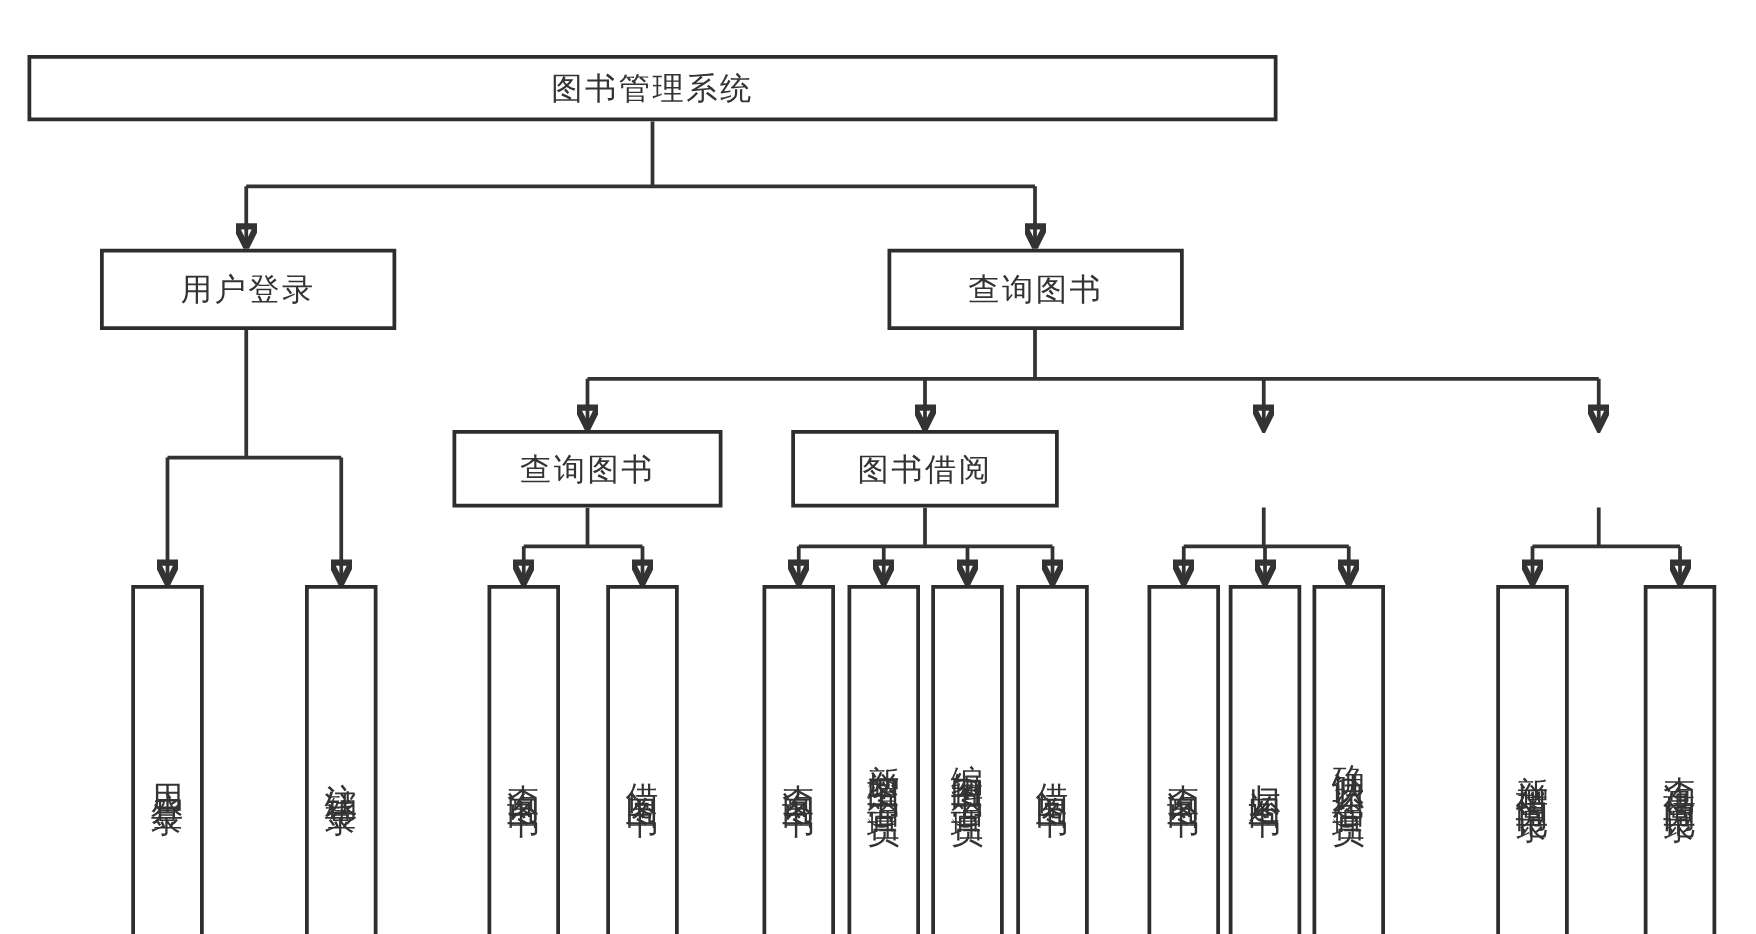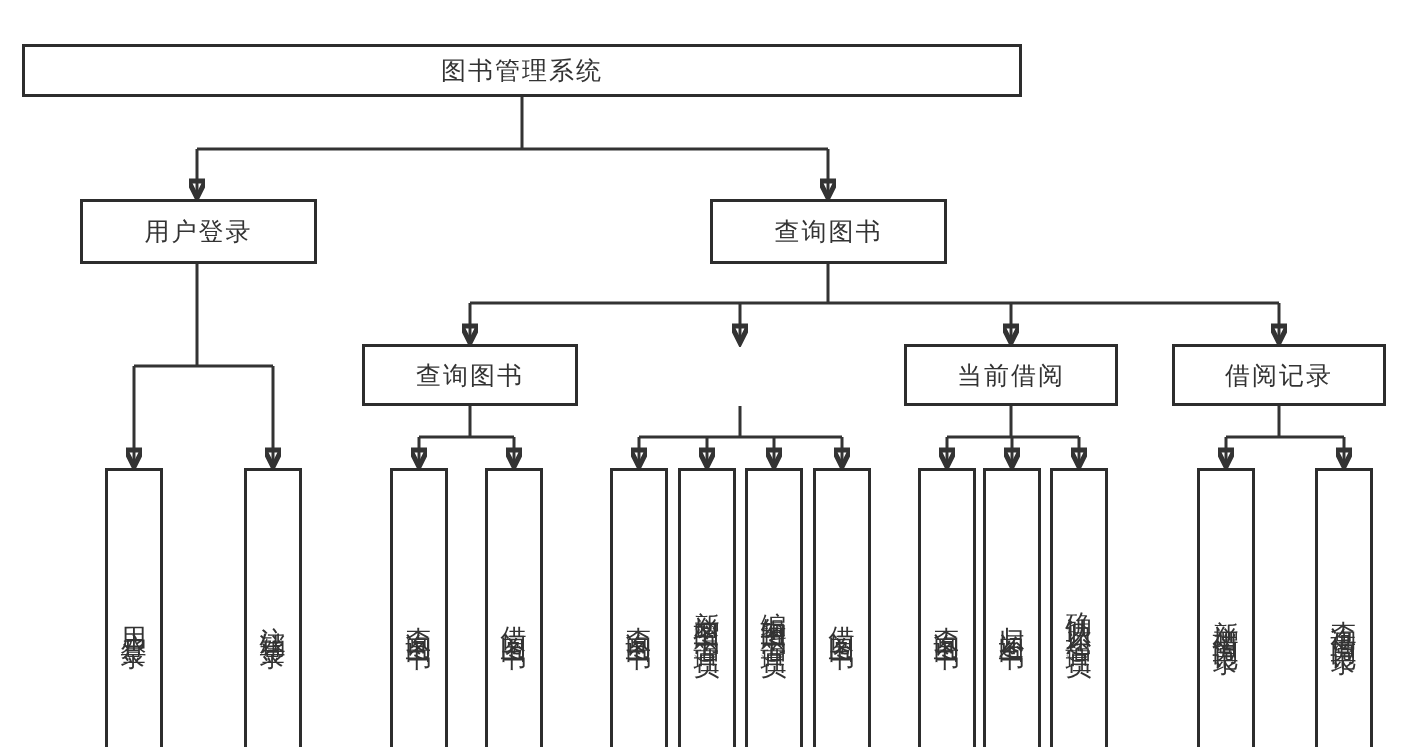--- a/index.html
+++ b/index.html
@@ -101,25 +101,22 @@
   <div class="node h" style="left:80px;top:168px;width:237px;height:65px">
     <span>用户登录</span>
   </div>
   <div class="node h" style="left:710px;top:168px;width:237px;height:65px">
     <span>查询图书</span>
   </div>
 
   <div class="node h" style="left:362px;top:313px;width:216px;height:62px">
     <span>查询图书</span>
   </div>
-  <div class="node h" style="left:904px;top:313px;width:214px;height:62px">
-    <span>当前借阅</span>
-  </div>
-  <div class="node h" style="left:1172px;top:313px;width:214px;height:62px">
-    <span>借阅记录</span>
+  <div class="node h" style="left:633px;top:313px;width:214px;height:62px">
+    <span>图书借阅</span>
   </div>
 
   <div class="node v" style="left:105px;top:437px;width:58px;height:300px">
     <span>用户登录</span>
   </div>
   <div class="node v" style="left:244px;top:437px;width:58px;height:300px">
     <span>注销登录</span>
   </div>
 
   <div class="node v" style="left:390px;top:437px;width:58px;height:300px">

